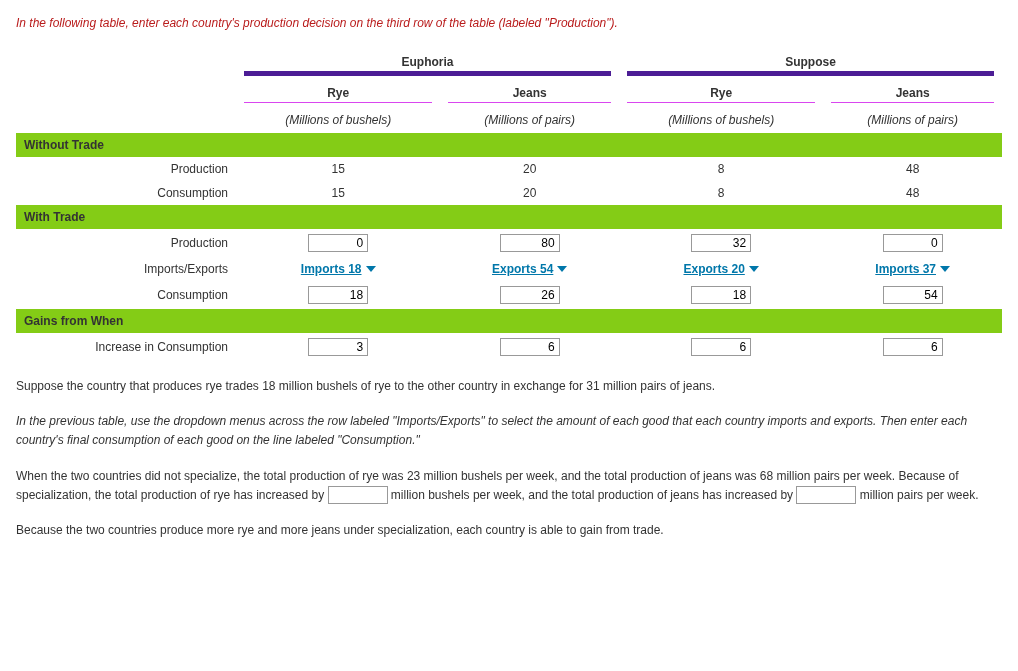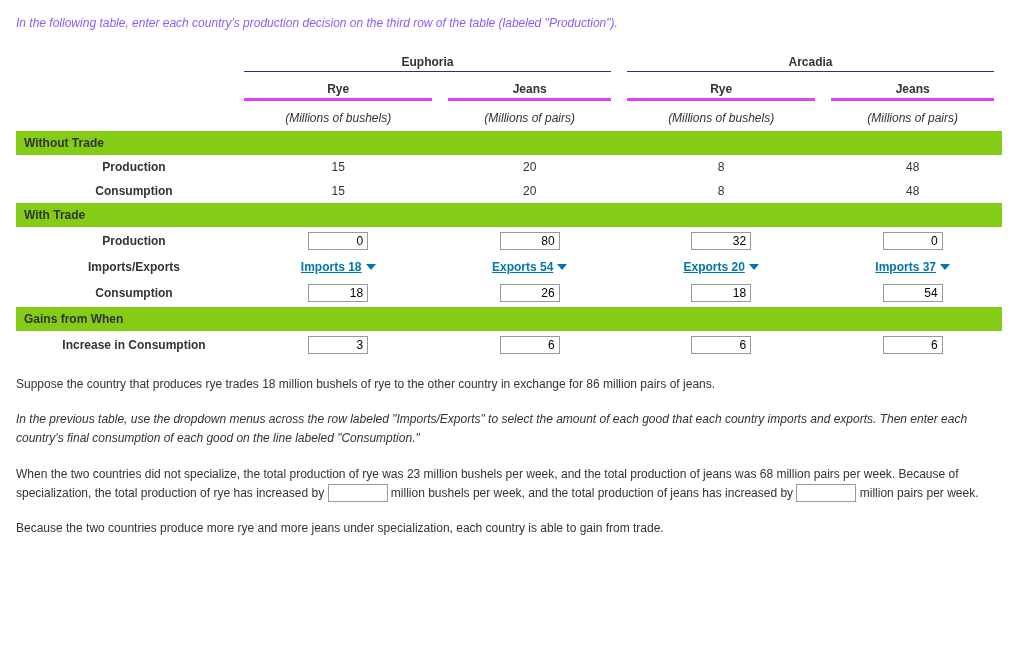--- a/index.html
+++ b/index.html
@@ -6,63 +6,63 @@
     font-family: Verdana, Geneva, sans-serif;
     font-size: 12px;
     color: #333;
     margin: 0;
     padding: 16px;
     width: 1018px;
     box-sizing: border-box;
   }
   .instruction {
     font-style: italic;
-    color: #8b5cf6;
+    color: #b91c1c;
     margin-bottom: 20px;
   }
   .paragraph {
     color: #333;
     margin: 16px 0;
     line-height: 1.6;
   }
   table {
     border-collapse: collapse;
     width: 100%;
     margin-bottom: 16px;
   }
   th, td {
     padding: 5px 8px;
     text-align: center;
     vertical-align: middle;
   }
   .country-header {
     font-weight: bold;
-    border-bottom: 1px solid #4c1d95;
+    border-bottom: 5px solid #4c1d95;
     padding-bottom: 2px;
   }
   .good-header {
     font-weight: bold;
-    border-bottom: 3px solid #d946ef;
+    border-bottom: 1px solid #d946ef;
     padding-bottom: 2px;
   }
   .unit-header {
     font-style: italic;
     font-weight: normal;
     padding-bottom: 6px;
     white-space: nowrap;
   }
   .section-row td {
     background: #84cc16;
     font-weight: bold;
     text-align: left;
     padding-left: 8px;
   }
   .label-cell {
-    text-align: center;
-    font-weight: bold;
+    text-align: right;
+    font-weight: normal;
     padding-left: 24px;
     white-space: nowrap;
   }
   .num-input {
     width: 60px;
     height: 18px;
     border: 1px solid #999;
     text-align: right;
     padding: 1px 4px;
     font-family: inherit;
@@ -113,21 +113,21 @@
       <col>
       <col>
   </colgroup>
   <thead>
     <tr>
       <th></th>
       <th colspan="2">
           <div class="country-header">Euphoria</div>
         </th>
       <th colspan="2">
-          <div class="country-header">Arcadia</div>
+          <div class="country-header">Suppose</div>
         </th>
     </tr>
     <tr>
       <th></th>
       <th>
           <div class="good-header">Rye</div>
         </th>
       <th>
           <div class="good-header">Jeans</div>
         </th>
@@ -208,21 +208,21 @@
     <tr>
       <td class="label-cell">Increase in Consumption</td>
       <td><input class="num-input" value="3" style=""></td>
       <td><input class="num-input" value="6" style=""></td>
       <td><input class="num-input" value="6" style=""></td>
       <td><input class="num-input" value="6" style=""></td>
     </tr>
   </tbody>
 </table>
 
-<div class="paragraph">Suppose the country that produces rye trades 18 million bushels of rye to the other country in exchange for 86 million pairs of jeans.</div>
+<div class="paragraph">Suppose the country that produces rye trades 18 million bushels of rye to the other country in exchange for 31 million pairs of jeans.</div>
 
 <div class="paragraph instruction">In the previous table, use the dropdown menus across the row labeled "Imports/Exports" to select the amount of each good that each country imports and exports. Then enter each country's final consumption of each good on the line labeled "Consumption."</div>
 
 <div class="paragraph">
   <span>When the two countries did not specialize, the total production of rye was 23 million bushels per week, and the total production of jeans was 68 million pairs per week. Because of specialization, the total production of rye has increased by </span><input class="inline-input" value="" style=""><span> million bushels per week, and the total production of jeans has increased by </span><input class="inline-input" value="" style=""><span> million pairs per week.</span>
 </div>
 
 <div class="paragraph">Because the two countries produce more rye and more jeans under specialization, each country is able to gain from trade.</div>
 
 </body></html>

